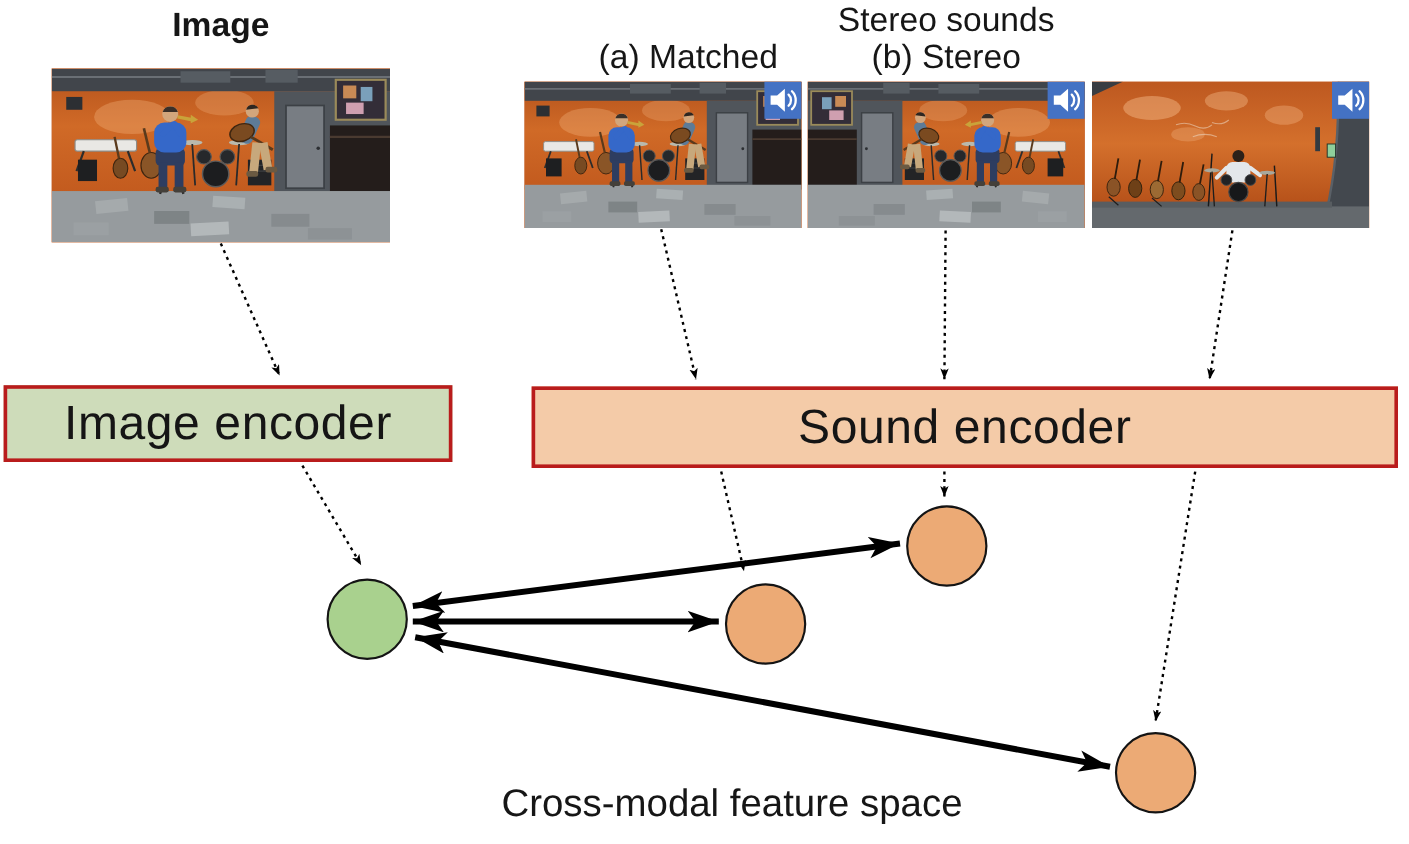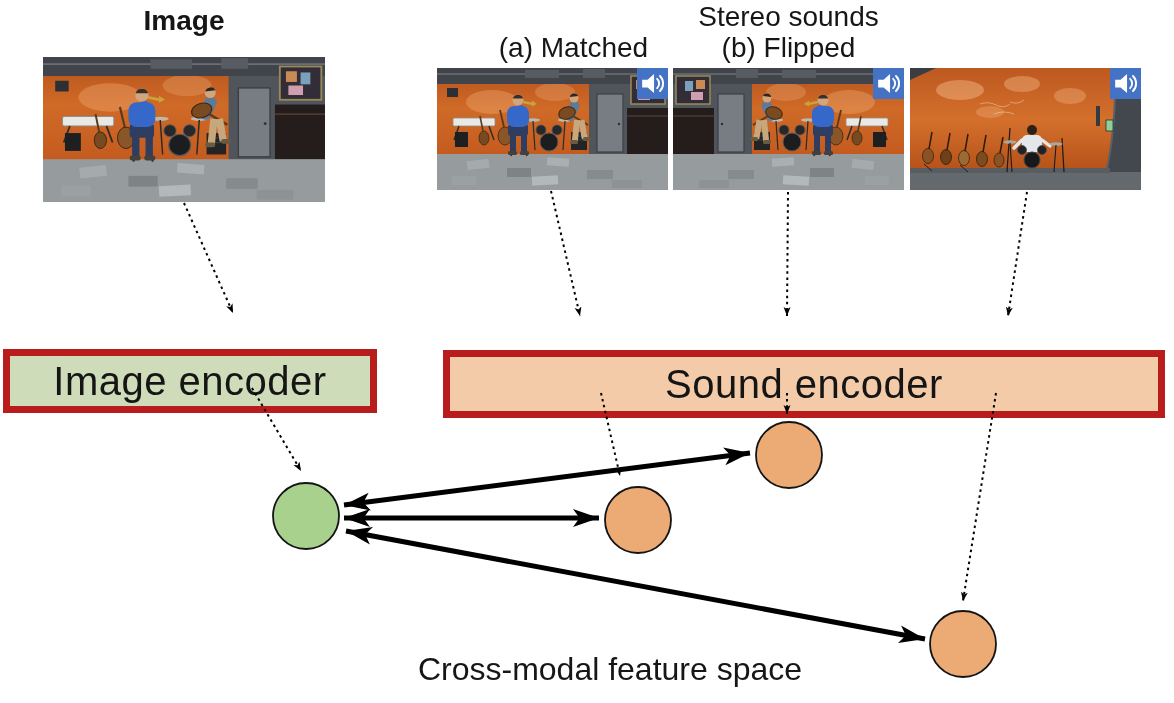--- a/index.html
+++ b/index.html
@@ -7,23 +7,23 @@
     position:relative;width:1174px;height:703px;background:#ffffff;overflow:hidden;
     font-family:"Liberation Sans", sans-serif;color:#111;
   }
   .abs{position:absolute;}
   .toplabel{font-size:28px;text-align:center;line-height:30px;color:#161616;}
   .photo{position:absolute;overflow:hidden;background:#c2591d;}
   .photo svg{display:block;width:100%;height:100%;}
   .speaker{position:absolute;top:0;right:0;width:31px;height:31px;background:#4472c4;}
   .speaker svg{display:block;width:100%;height:100%;}
   .encoder{
-    position:absolute;border:7px solid #b91c1c;box-sizing:border-box;
+    position:absolute;border:3px solid #b91c1c;box-sizing:border-box;
     display:flex;align-items:center;justify-content:center;
-    font-size:40px;color:#151515;letter-spacing:.5px;margin-top:28px;
+    font-size:40px;color:#151515;letter-spacing:.5px;
   }
   #image-encoder{left:3px;top:321px;width:374px;height:64px;background:#cedcba;}
   #sound-encoder{left:443px;top:322px;width:722px;height:68px;background:#f4cba8;text-align:center;}
   #caption{left:330px;top:651px;width:560px;text-align:center;font-size:32px;color:#161616;}
   #overlay{position:absolute;left:0;top:0;width:1174px;height:703px;pointer-events:none;}
   #scene-defs{position:absolute;width:0;height:0;overflow:hidden;}
 </style>
 </head>
 <body>
 
@@ -160,21 +160,21 @@
         <circle cx="112" cy="82" r="4.5" fill="#202225" stroke="#4c4c4c" stroke-width="0.8"></circle>
         <circle cx="132" cy="82" r="4.5" fill="#202225" stroke="#4c4c4c" stroke-width="0.8"></circle>
         <circle cx="122" cy="92" r="8" fill="#17181a" stroke="#474747" stroke-width="1"></circle>
       </symbol>
     </defs>
   </svg>
 
   <div class="abs toplabel" style="left:43px;top:6px;width:282px;font-weight:bold;">Image</div>
   <div class="abs toplabel" style="left:673px;top:2px;width:231px;">Stereo sounds</div>
   <div class="abs toplabel" style="left:458px;top:33px;width:231px;">(a) Matched</div>
-  <div class="abs toplabel" style="left:673px;top:33px;width:231px;">(b) Flipped</div>
+  <div class="abs toplabel" style="left:673px;top:33px;width:231px;">(b) Stereo</div>
 
   <div class="photo" style="left:43px;top:57px;width:282px;height:145px;">
     <svg viewBox="0 0 231 122" preserveAspectRatio="none">
         <use href="#scene-band"></use>
       </svg>
   </div>
 
   <div class="photo" style="left:437px;top:68px;width:231px;height:122px;">
     <svg viewBox="0 0 231 122" preserveAspectRatio="none">
         <use href="#scene-band"></use>

